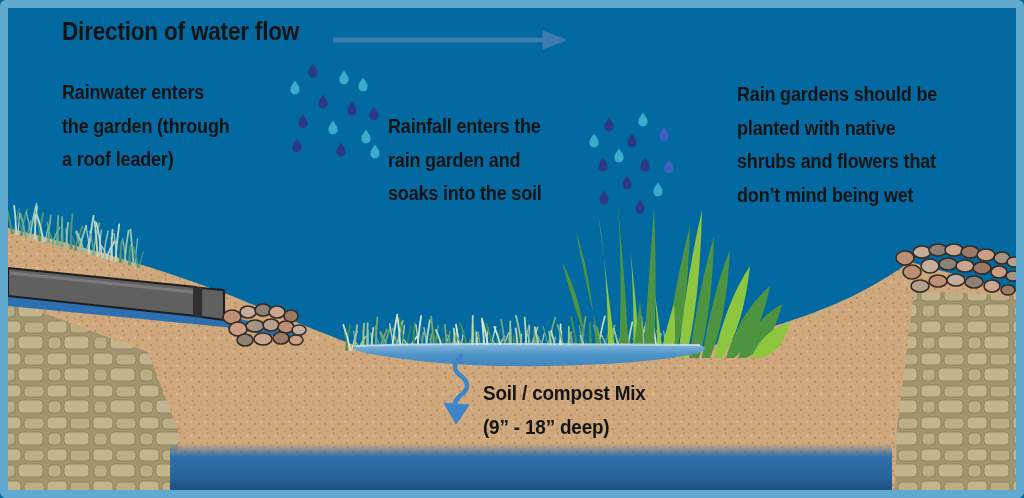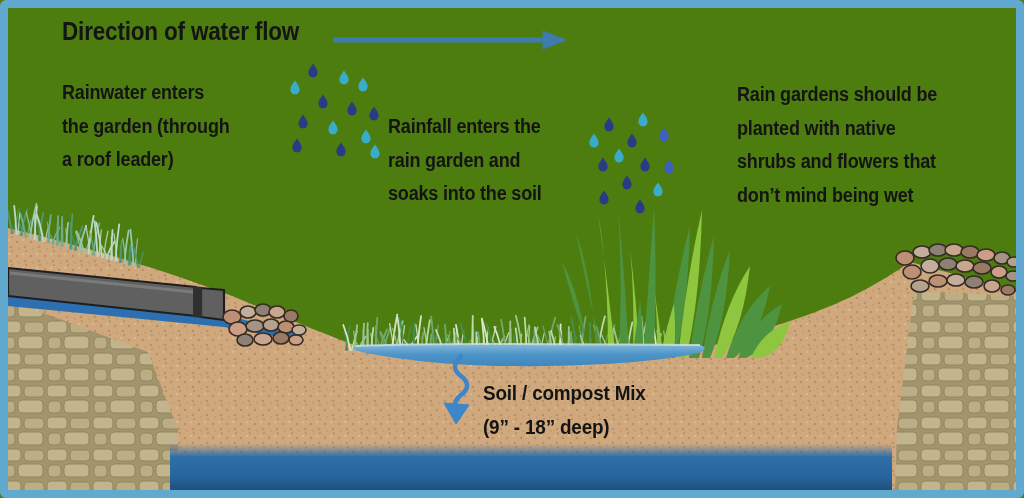--- a/index.html
+++ b/index.html
@@ -1,16 +1,16 @@
 <!DOCTYPE html>
 <html><head>
 <meta charset="utf-8">
 <style>
   html,body{margin:0;padding:0;background:#e8eef2;}
-  .frame{position:relative;width:1024px;height:498px;background:#4d7c0f;overflow:hidden;
+  .frame{position:relative;width:1024px;height:498px;background:#0369a1;overflow:hidden;
          font-family:"Liberation Sans",sans-serif;}
   #scene{position:absolute;left:0;top:0;width:1024px;height:498px;display:block;}
   .border-overlay{position:absolute;inset:0;border:8px solid #62a9d0;border-radius:6px;pointer-events:none;}
   .lbl{position:absolute;font-weight:700;color:#141414;white-space:pre-line;
        letter-spacing:-0.2px;transform:scaleX(0.9);transform-origin:left top;}
   .title{left:62px;top:16px;font-size:25px;line-height:1.2;}
   .lbl-rainwater{left:62px;top:76px;font-size:20px;line-height:1.68;}
   .lbl-rainfall{left:388px;top:110px;font-size:20px;line-height:1.68;}
   .lbl-planting{left:737px;top:78px;font-size:20px;line-height:1.68;}
   .lbl-soilmix{left:483px;top:376px;font-size:21px;line-height:1.62;}

